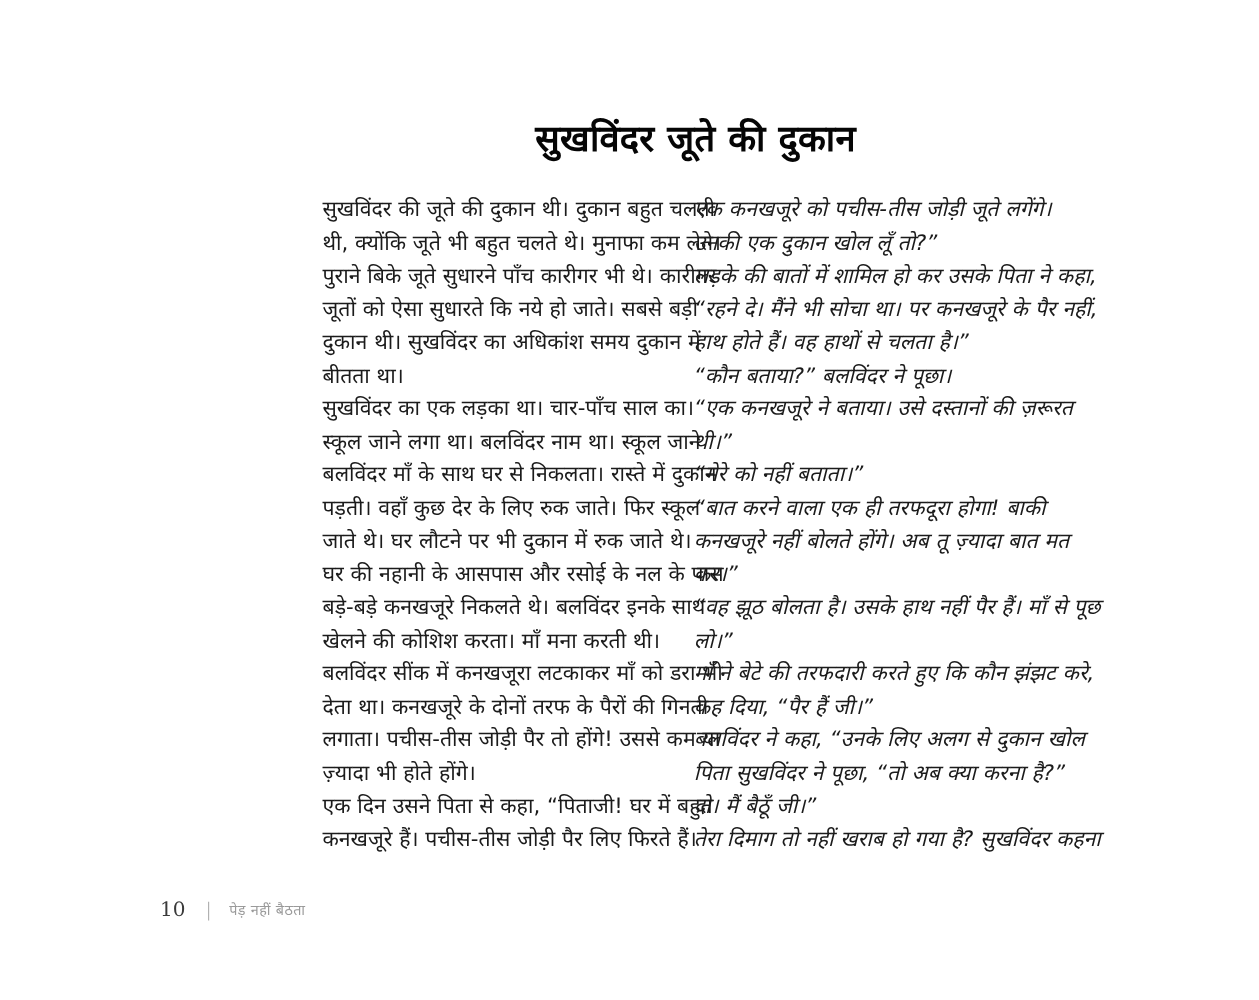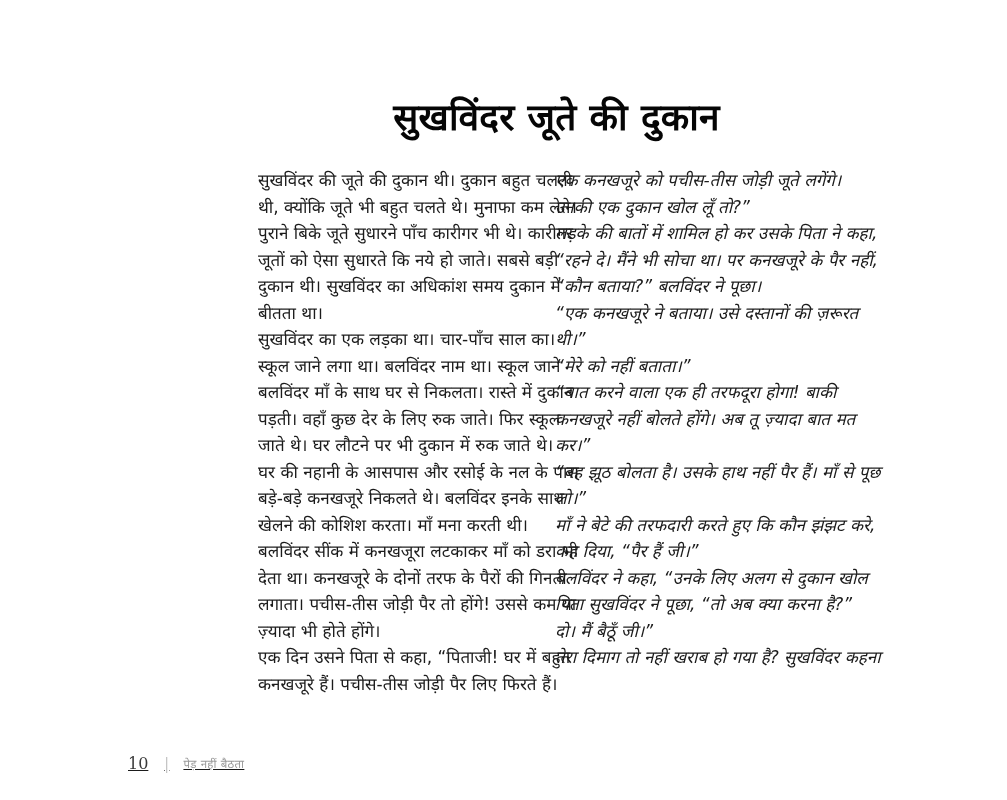--- a/index.html
+++ b/index.html
@@ -18,21 +18,21 @@
   }
   .content {
     position: absolute;
     left: 258px;
     top: 90px;
     width: 597px;
   }
   .title {
     margin: 0 0 26px 0;
     text-align: center;
-    font-size: 37px;
+    font-size: 29px;
     font-weight: 700;
     letter-spacing: 0.2px;
     color: #050505;
   }
   .columns {
     display: flex;
     justify-content: space-between;
   }
   .col {
     font-size: 17px;
@@ -42,24 +42,23 @@
     white-space: nowrap;
   }
   .col-left  { width: 285px; }
   .col-right { width: 300px; font-style: italic; }
   .line {
     height: 26.5px;
   }
   .footer {
     position: absolute;
     left: 128px;
-    top: 754px;
+    top: 718px;
     display: flex;
     align-items: center;
-    text-decoration: underline;
   }
   .page-number {
     font-family: "DejaVu Serif", serif;
     font-size: 16px;
     color: #3a3a3a;
   }
   .footer-sep {
     margin: 0 14px 0 16px;
     font-size: 15px;
     color: #9a9a9a;
@@ -101,20 +100,21 @@
           <div class="line">लगाता। पचीस-तीस जोड़ी पैर तो होंगे! उससे कम या</div>
           <div class="line">ज़्यादा भी होते होंगे।</div>
           <div class="line">एक दिन उसने पिता से कहा, “पिताजी! घर में बहुत</div>
           <div class="line">कनखजूरे हैं। पचीस-तीस जोड़ी पैर लिए फिरते हैं।</div>
         </div>
       <div class="col col-right" id="right-col">
           <div class="line">एक कनखजूरे को पचीस-तीस जोड़ी जूते लगेंगे।</div>
           <div class="line">उनकी एक दुकान खोल लूँ तो?”</div>
           <div class="line">लड़के की बातों में शामिल हो कर उसके पिता ने कहा,</div>
           <div class="line">“रहने दे। मैंने भी सोचा था। पर कनखजूरे के पैर नहीं,</div>
+          <div class="line">हाथ होते हैं। वह हाथों से चलता है।”</div>
           <div class="line">“कौन बताया?” बलविंदर ने पूछा।</div>
           <div class="line">“एक कनखजूरे ने बताया। उसे दस्तानों की ज़रूरत</div>
           <div class="line">थी।”</div>
           <div class="line">“मेरे को नहीं बताता।”</div>
           <div class="line">“बात करने वाला एक ही तरफदूरा होगा! बाकी</div>
           <div class="line">कनखजूरे नहीं बोलते होंगे। अब तू ज़्यादा बात मत</div>
           <div class="line">कर।”</div>
           <div class="line">“वह झूठ बोलता है। उसके हाथ नहीं पैर हैं। माँ से पूछ</div>
           <div class="line">लो।”</div>
           <div class="line">माँ ने बेटे की तरफदारी करते हुए कि कौन झंझट करे,</div>

